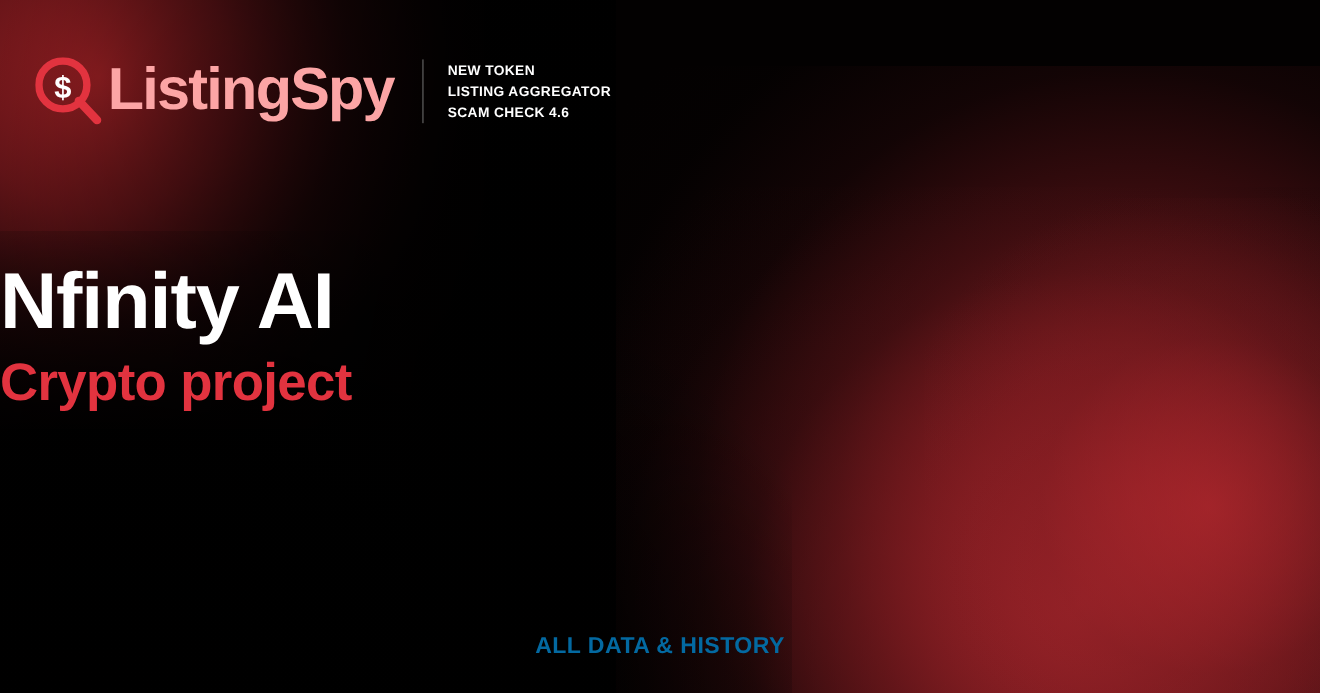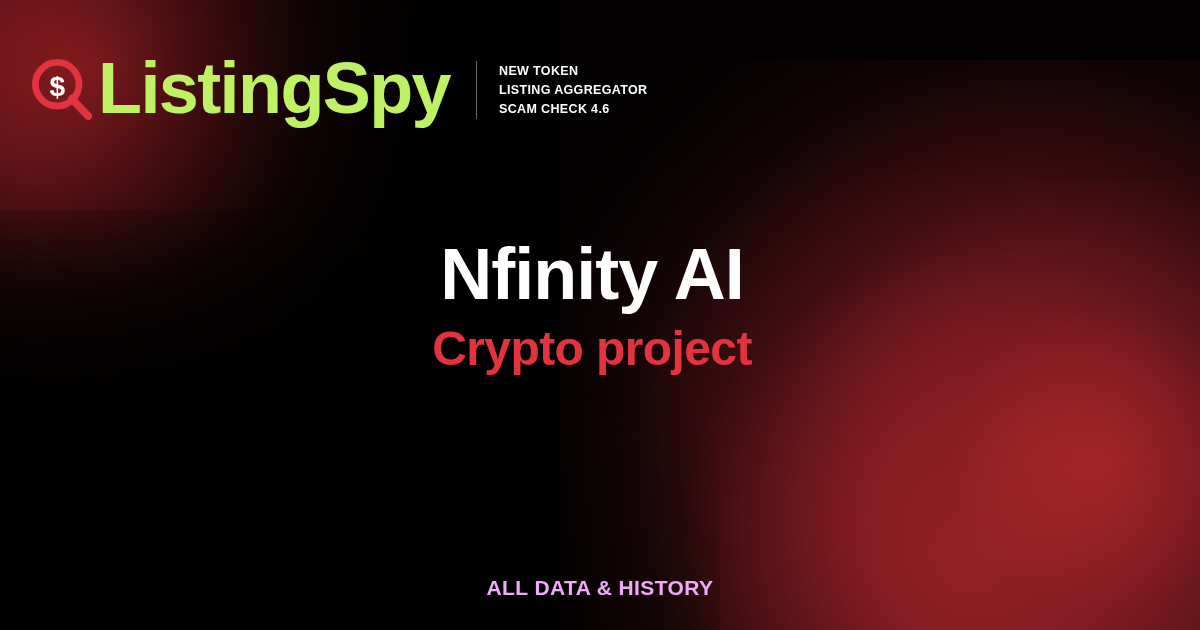--- a/index.html
+++ b/index.html
@@ -114,25 +114,25 @@
 
   #magnifier-icon {
     width: 62px;
     height: 62px;
     display: block;
     margin-right: 4px;
     flex: none;
   }
 
   #wordmark {
-    font-size: 72px;
+    font-size: 54px;
     font-weight: bold;
     letter-spacing: -1.6px;
     line-height: 1;
-    color: #bef264;
+    color: #fca5a5;
     white-space: nowrap;
     padding-bottom: 4px;
   }
 
   #logo-divider {
     width: 1px;
     height: 58px;
     background: #6a6a6a;
     margin: 0 22px 0 26px;
     flex: none;
@@ -149,21 +149,20 @@
     line-height: 1.52;
     white-space: nowrap;
   }
 
   
   #center-block {
     position: absolute;
     left: 0;
     right: 16px;
     top: 236px;
-    text-align: center;
     z-index: 5;
   }
 
   #project-name {
     font-size: 72px;
     font-weight: bold;
     color: #ffffff;
     line-height: 1.08;
     letter-spacing: -1px;
     margin: 0;
@@ -185,21 +184,21 @@
     right: 0;
     bottom: 30px;
     text-align: center;
     z-index: 5;
   }
 
   #footer-text {
     font-size: 21px;
     font-weight: bold;
     letter-spacing: 0.4px;
-    color: #f0abfc;
+    color: #0369a1;
   }
 </style>
 </head>
 <body>
 
 <div id="card">
 
   <div class="glow" id="glow-topleft"></div>
   <div class="glow" id="glow-right-main"></div>
   <div class="glow" id="glow-bottomright"></div>

